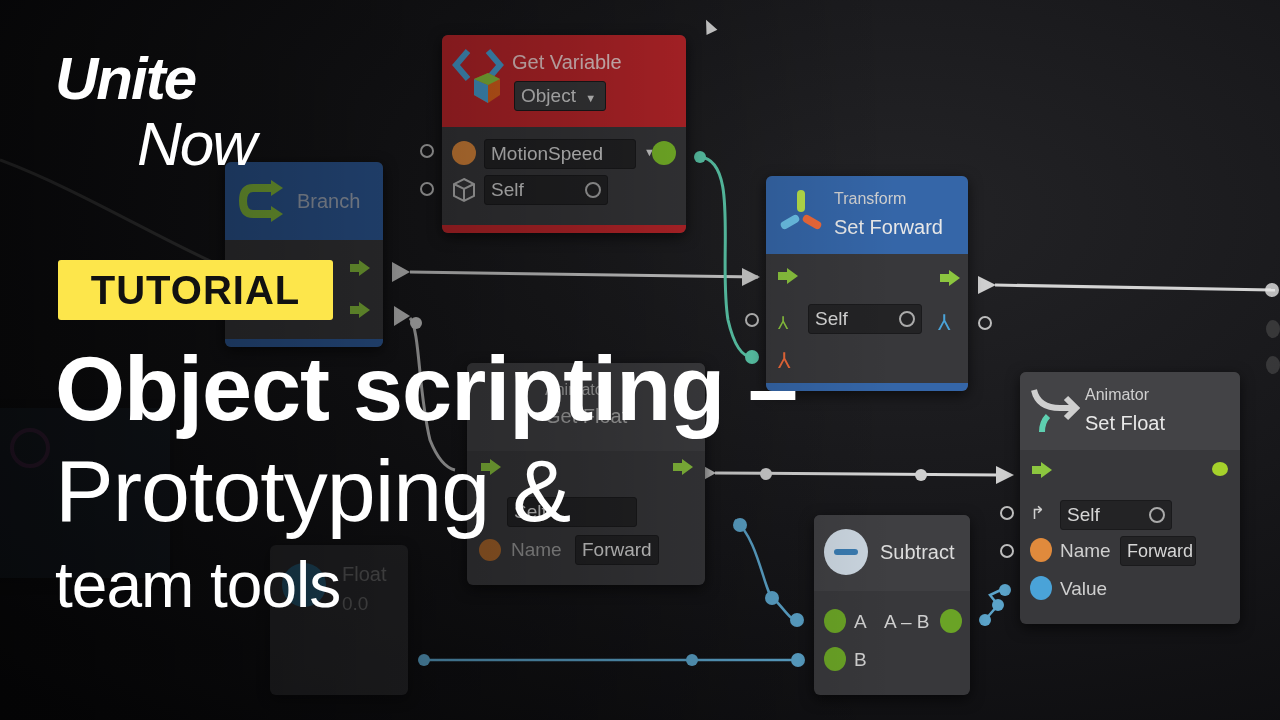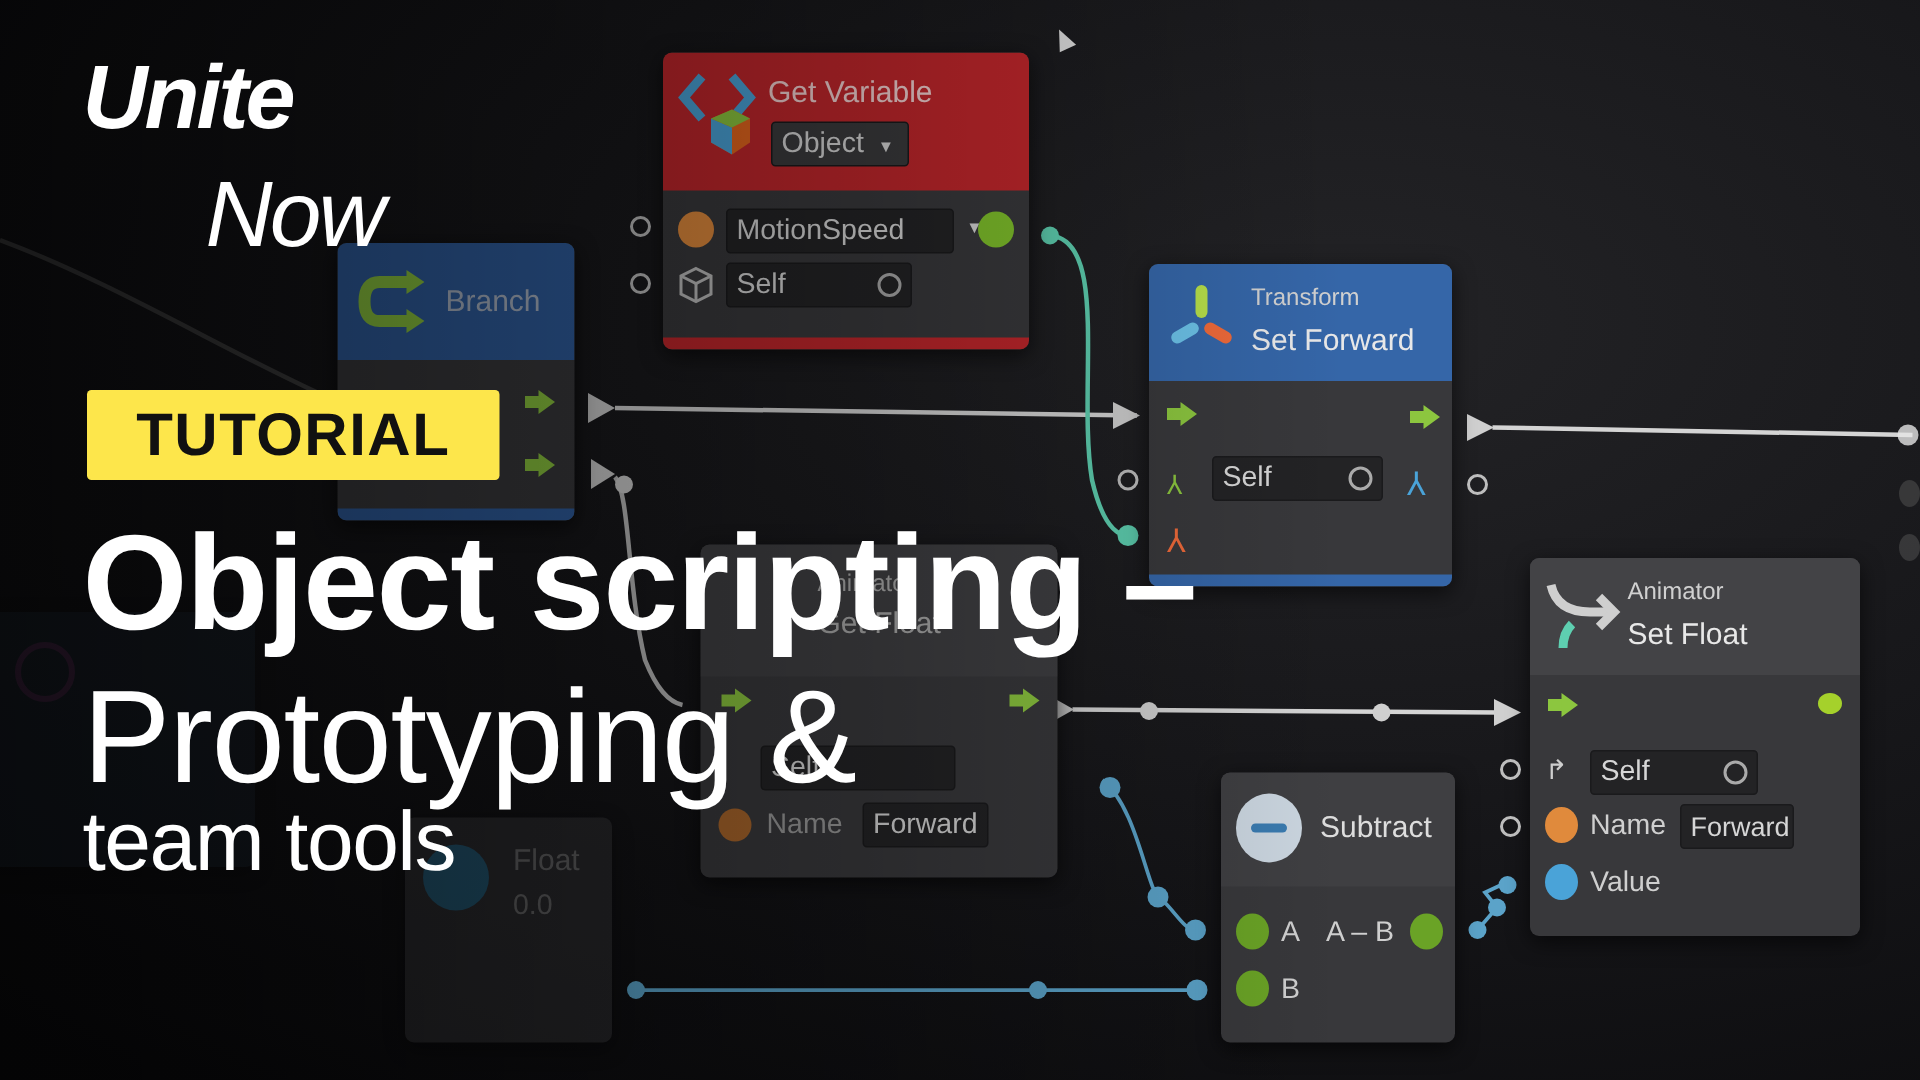--- a/index.html
+++ b/index.html
@@ -14,26 +14,26 @@
   .ntitle { position: absolute; color: #e8e8e8; font-size: 20px; }
   .nsub { position: absolute; color: #d0d0d0; font-size: 16px; }
   .field { position: absolute; background: #232325; border: 1px solid #1a1a1c; border-radius: 3px; color: #d6d6d6; font-size: 19px; padding: 2px 6px; height: 30px; line-height: 24px; }
   .port { position: absolute; border-radius: 50%; }
   .hollow { position: absolute; width: 14px; height: 14px; border: 2px solid #bdbdbd; border-radius: 50%; }
   .lbl { position: absolute; color: #cfcfcf; font-size: 19px; }
   .flow { position: absolute; width: 20px; height: 16px; }
   .flow::before { content: ""; position: absolute; left: 0; top: 4px; width: 10px; height: 8px; background: #8cc63f; }
   .flow::after { content: ""; position: absolute; left: 9px; top: 0; border-top: 8px solid transparent; border-bottom: 8px solid transparent; border-left: 11px solid #8cc63f; }
   .overlay { position: absolute; inset: 0; background: linear-gradient(90deg, rgba(0,0,0,0.55) 0%, rgba(0,0,0,0.25) 45%, rgba(0,0,0,0) 70%); pointer-events: none; }
-  .logo-unite { position: absolute; left: 55px; top: 30px; color: #fff; font-size: 60px; font-weight: bold; font-style: italic; letter-spacing: -2px; }
+  .logo-unite { position: absolute; left: 55px; top: 44px; color: #fff; font-size: 60px; font-weight: bold; font-style: italic; letter-spacing: -2px; }
   .logo-now { position: absolute; left: 137px; top: 108px; color: #fff; font-size: 62px; font-style: italic; letter-spacing: -2px; font-weight: normal; }
   .badge { position: absolute; left: 58px; top: 260px; width: 275px; height: 60px; background: #fde64b; border-radius: 3px; color: #111; font-weight: bold; font-size: 40px; letter-spacing: 1px; text-align: center; line-height: 60px; }
   .title1 { position: absolute; left: 55px; top: 338px; color: #fff; font-size: 90px; font-weight: bold; letter-spacing: -1px; white-space: nowrap; }
   .title2 { position: absolute; left: 55px; top: 440px; color: #fff; font-size: 88px; white-space: nowrap; letter-spacing: -1px; }
-  .title3 { position: absolute; left: 55px; top: 528px; color: #fff; font-size: 56px; white-space: nowrap; letter-spacing: -1px; }
+  .title3 { position: absolute; left: 55px; top: 548px; color: #fff; font-size: 64px; white-space: nowrap; letter-spacing: -1px; }
   .cursor { position: absolute; left: 703px; top: 19px; width: 0; height: 0; border-left: 6px solid transparent; border-right: 6px solid transparent; border-bottom: 14px solid #ddd; transform: rotate(-25deg); }
 </style>
 </head>
 <body>
 
 <div class="stage">
 
   <svg class="wires" width="1280" height="720">
 
     <path d="M0,160 C80,190 160,240 230,270" stroke="#555" stroke-width="3" fill="none" opacity="0.6"></path>

